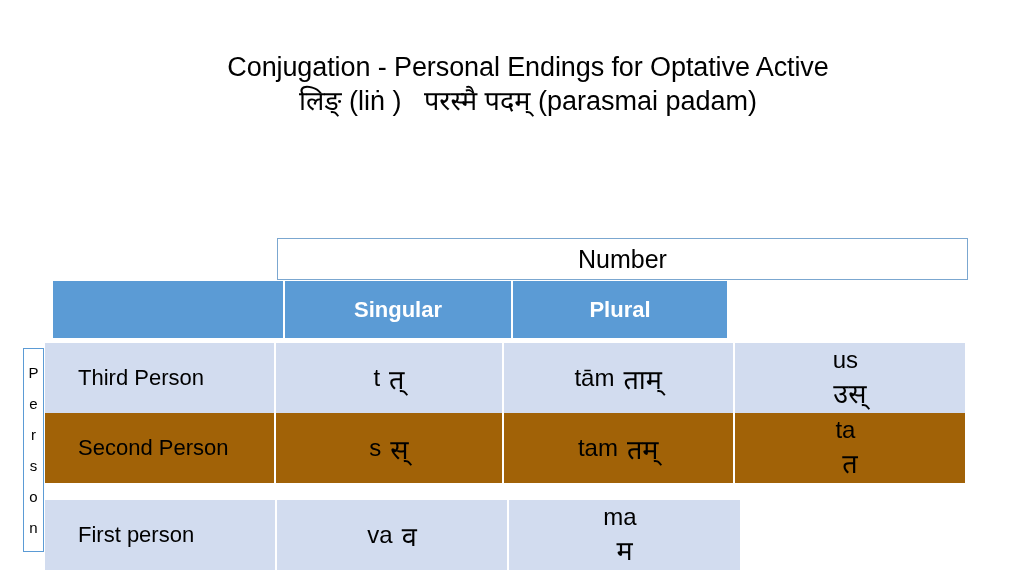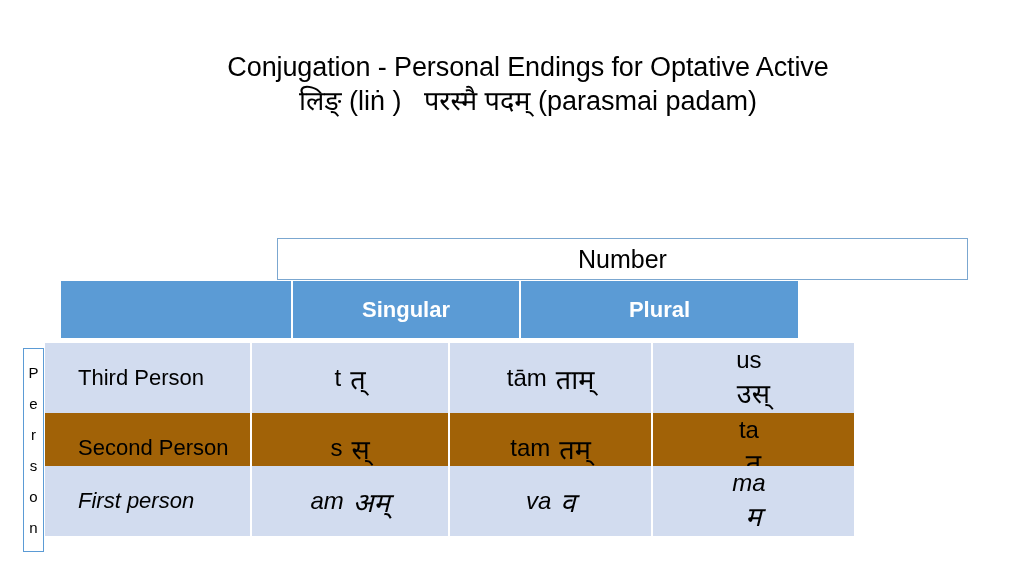--- a/index.html
+++ b/index.html
@@ -63,54 +63,54 @@
     display: flex;
     align-items: center;
     justify-content: center;
     font-size: 25px;
     color: #000;
   }
 
   
   #column-header-row {
     position: absolute;
-    left: 16px;
+    left: 8px;
     top: 43px;
     width: 923px;
     height: 57px;
     display: flex;
   }
   .hdr-cell {
     background: #5B9BD5;
     color: #ffffff;
     font-size: 22px;
     font-weight: bold;
     display: flex;
     align-items: center;
     justify-content: center;
     box-sizing: border-box;
     border-right: 2px solid #ffffff;
   }
   .hdr-cell:last-child { border-right: none; }
   #hdr-corner   { width: 232px; }
   #hdr-singular { width: 228px; }
   #hdr-dual     { width: 232px; }
-  #hdr-plural   { width: 277px; }
+  #hdr-plural   { width: 214px; }
 
   
   .data-row {
     position: absolute;
     left: 0;
-    width: 809px;
+    width: 920px;
     height: 70px;
     display: flex;
   }
   #row-third  { top: 105px; }
   #row-second { top: 175px; }
-  #row-first  { top: 228px; font-style: italic; }
+  #row-first  { top: 262px; }
 
   .row-odd  .cell { background: #D2DCEF; }
   .row-even .cell { background: #a16207; }
 
   .cell {
     box-sizing: border-box;
     display: flex;
     align-items: center;
     border-right: 2px solid #ffffff;
   }
@@ -213,24 +213,20 @@
       <span class="dev">तम्</span>
     </div>
     <div class="cell cell-value cell-val-plural">
       <span class="rom">ta</span>
       <span class="dev">त</span>
     </div>
   </div>
 
   <div id="row-first" class="data-row row-odd">
     <div class="cell cell-label">First person</div>
-    <div class="cell cell-value cell-val-singular">
-      <span class="rom">am</span>
-      <span class="dev">अम्</span>
-    </div>
     <div class="cell cell-value cell-val-dual">
       <span class="rom">va</span>
       <span class="dev">व</span>
     </div>
     <div class="cell cell-value cell-val-plural">
       <span class="rom">ma</span>
       <span class="dev">म</span>
     </div>
   </div>
 

